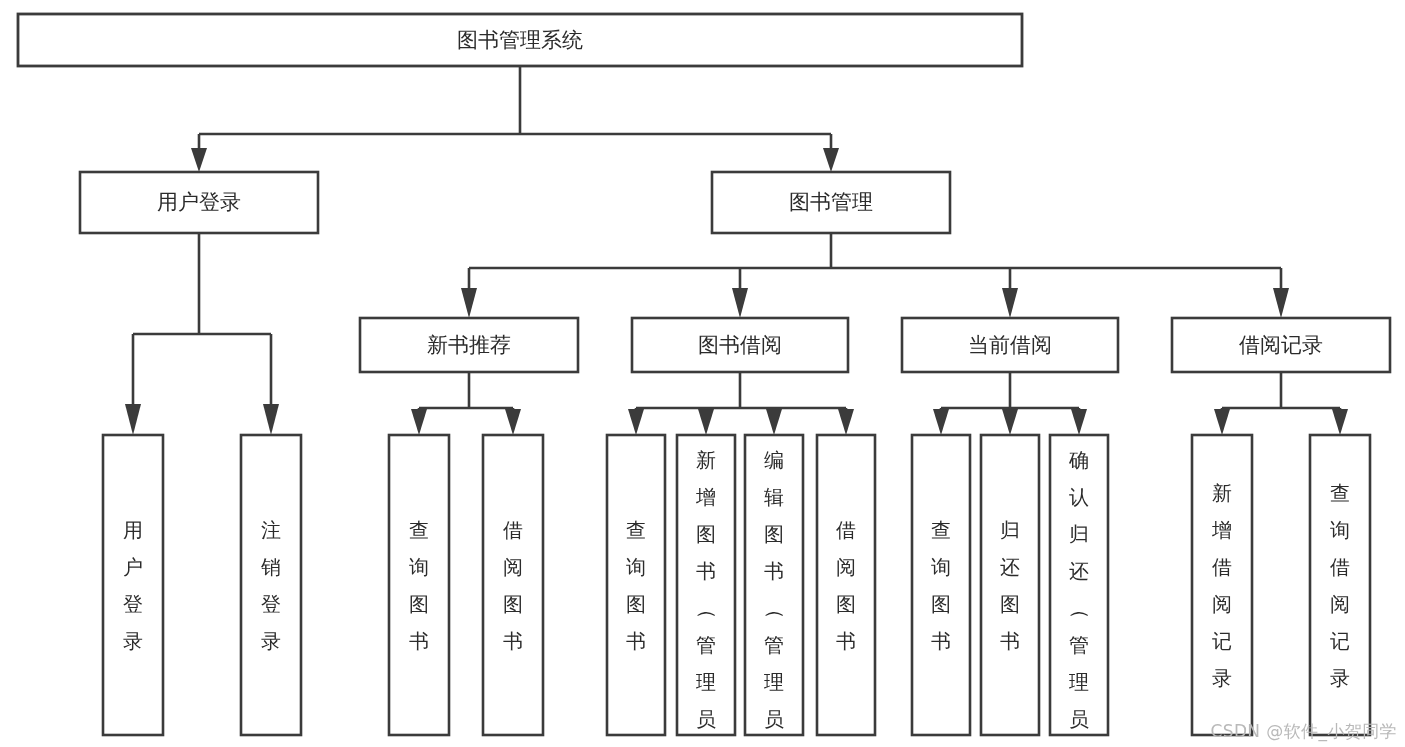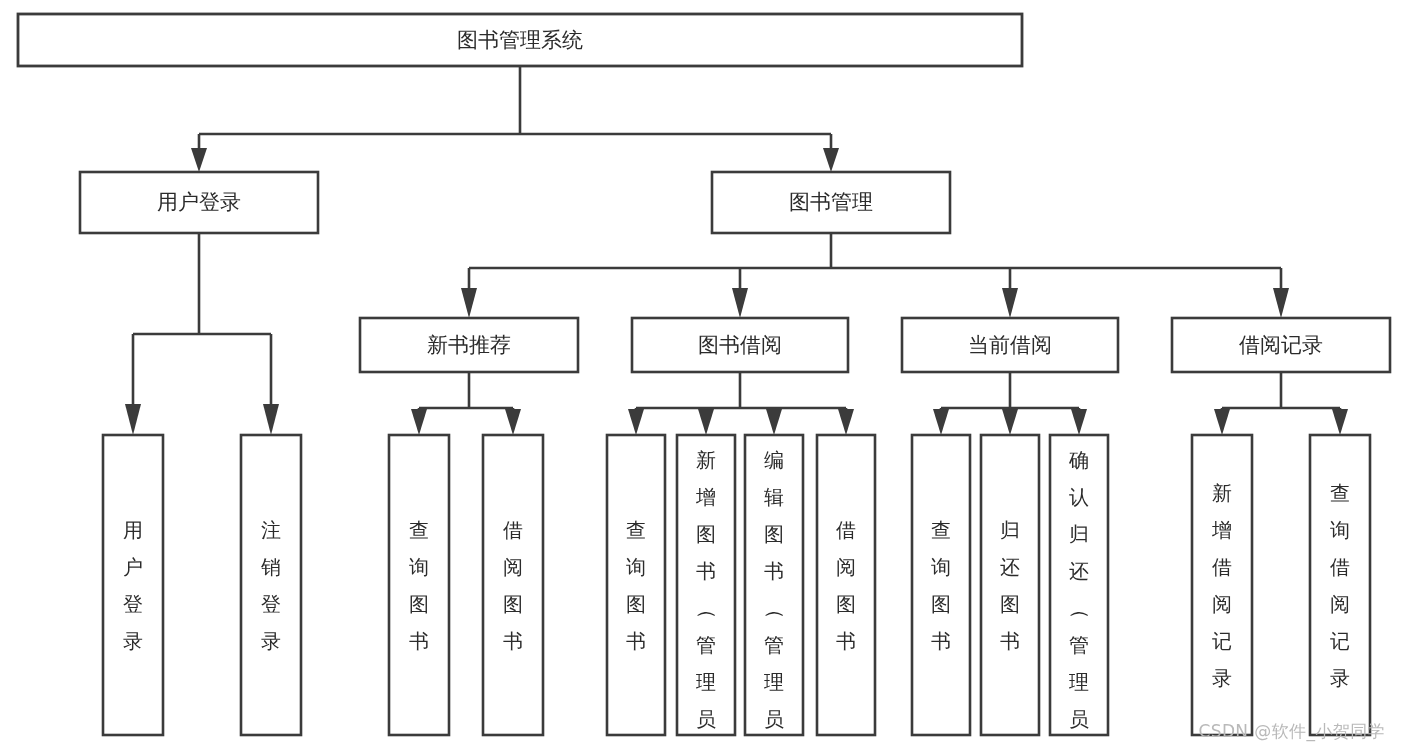--- a/index.html
+++ b/index.html
@@ -52,21 +52,21 @@
     stroke-width: 2.6;
     fill: none;
     stroke-linecap: butt;
   }
   .arrow-head {
     fill: #3b3b3b;
     stroke: none;
   }
   .watermark-text {
     position: absolute;
-    right: 20px;
+    right: 8px;
     bottom: 4px;
     color: #b9b9b9;
     font-size: 17px;
     font-family: "DejaVu Sans", "Liberation Sans", sans-serif;
     letter-spacing: 0.4px;
     white-space: nowrap;
     user-select: none;
   }
 </style>
 </head>

